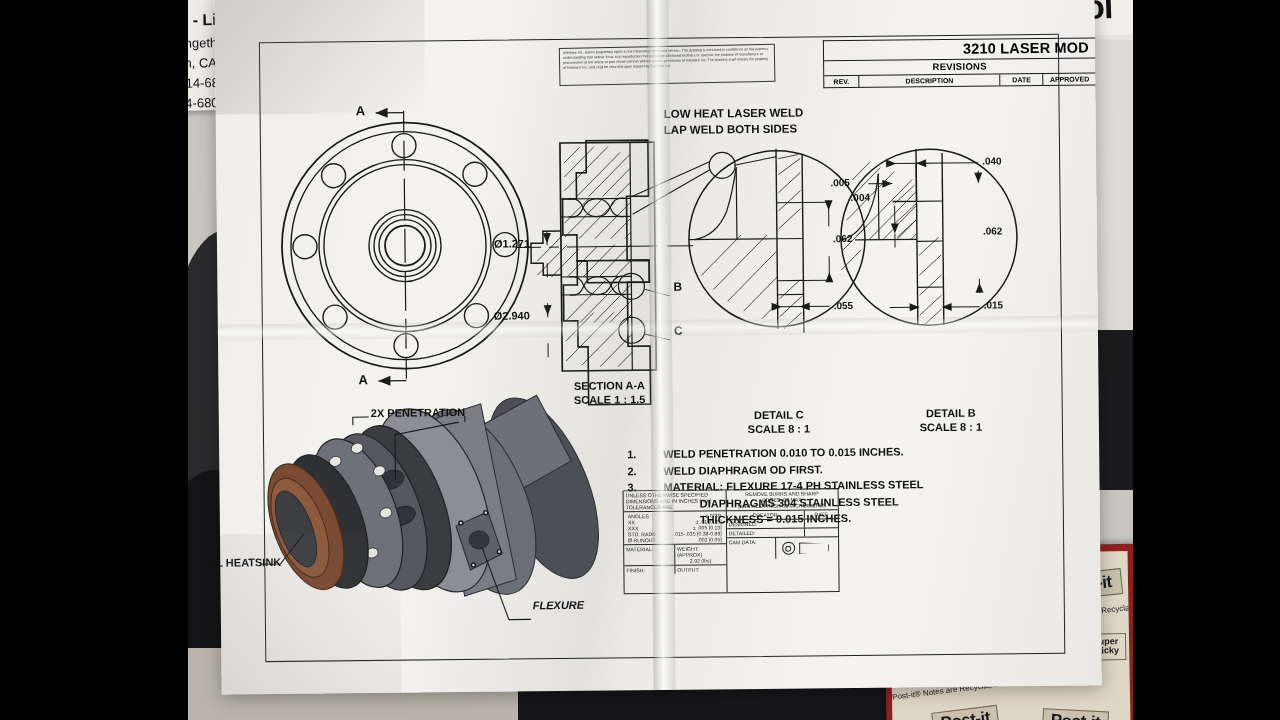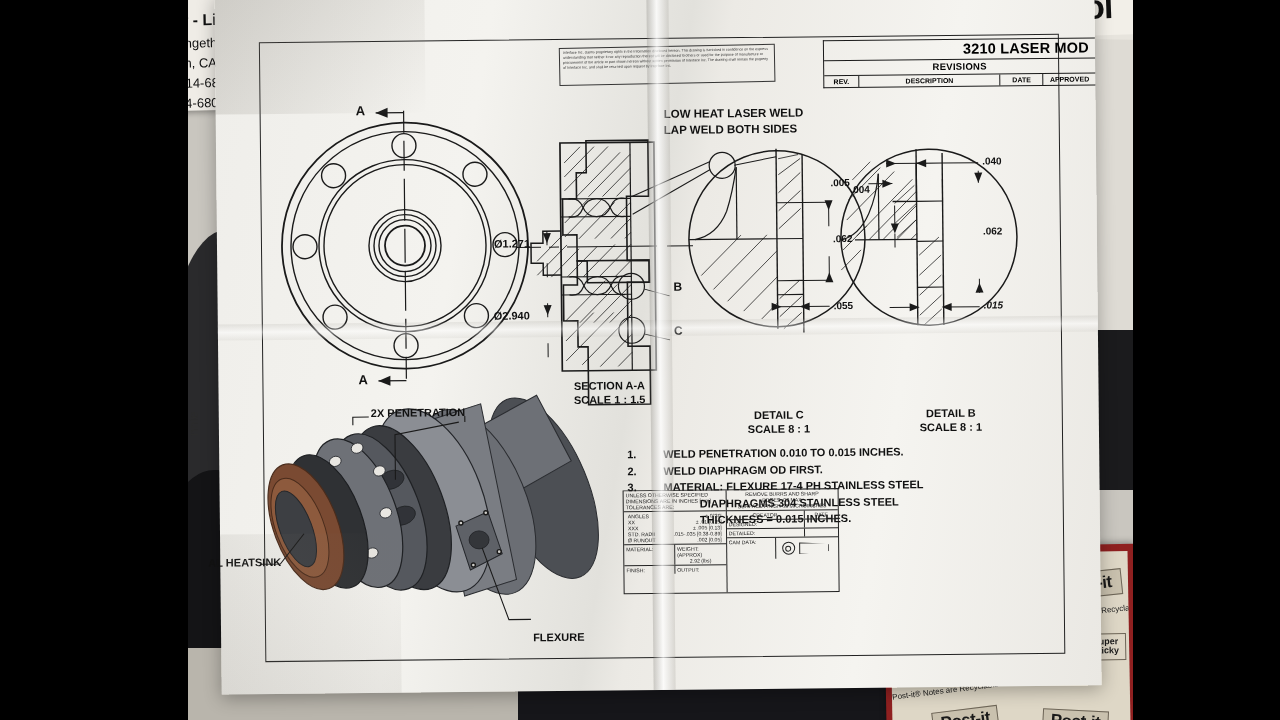--- a/index.html
+++ b/index.html
@@ -418,23 +418,23 @@
       <div class="lbl ctr" style="left:326px; top:389px; width:130px;">SECTION A-A</div>
       <div class="lbl ctr" style="left:326px; top:403px; width:130px;">SCALE 1 : 1.5</div>
 
       <div class="lbl" style="left:616px; top:245px; font-size:10px;">.062</div>
       <div class="lbl" style="left:616px; top:312px; font-size:10px;">.055</div>
       <div class="lbl ctr" style="left:500px; top:420px; width:120px;">DETAIL C</div>
       <div class="lbl ctr" style="left:500px; top:434px; width:120px;">SCALE 8 : 1</div>
 
       <div class="lbl" style="left:766px; top:169px; font-size:10px;">.040</div>
       <div class="lbl" style="left:614px; top:189px; font-size:10px;">.005</div>
-      <div class="lbl" style="left:634px; top:196px; font-size:10px;">.004</div>
+      <div class="lbl" style="left:634px; top:204px; font-size:10px;">.004</div>
       <div class="lbl" style="left:766px; top:239px; font-size:10px;">.062</div>
-      <div class="lbl" style="left:766px; top:313px; font-size:10px;font-style:italic;">.015</div>
+      <div class="lbl" style="left:766px; top:313px; font-size:10px;">.015</div>
       <div class="lbl ctr" style="left:672px; top:420px; width:120px;">DETAIL B</div>
       <div class="lbl ctr" style="left:672px; top:434px; width:120px;">SCALE 8 : 1</div>
 
       <div class="notes-list">
         <div class="row">
             <span class="num">1.</span>
             <span>WELD PENETRATION 0.010 TO 0.015 INCHES.</span>
           </div>
         <div class="row">
             <span class="num">2.</span>
@@ -443,21 +443,21 @@
         <div class="row">
             <span class="num">3.</span>
             <span>MATERIAL: FLEXURE 17-4 PH STAINLESS STEEL</span>
           </div>
         <div class="ind" style="margin-left:72px;">DIAPHRAGMS 304 STAINLESS STEEL</div>
         <div class="ind" style="margin-left:72px;">THICKNESS = 0.015 INCHES.</div>
       </div>
 
       <div class="lbl" style="left:152px; top:414px;">2X PENETRATION</div>
       <div class="lbl" style="left:-12px; top:562px;">AL HEATSINK</div>
-      <div class="lbl" style="left:312px; top:640px;">FLEXURE</div>
+      <div class="lbl" style="left:312px; top:608px;font-style:italic;">FLEXURE</div>
 
       <div class="tblock">
         <div class="tb-l">
           <div class="tb-cell" style="border-bottom:1px solid #222;">
             <div>UNLESS OTHERWISE SPECIFIED</div>
             <div>DIMENSIONS ARE IN INCHES [mm]</div>
             <div>TOLERANCES ARE:</div>
           </div>
           <div class="tb-cell" style="border-bottom:1px solid #222;">
             <div class="tolrow">

